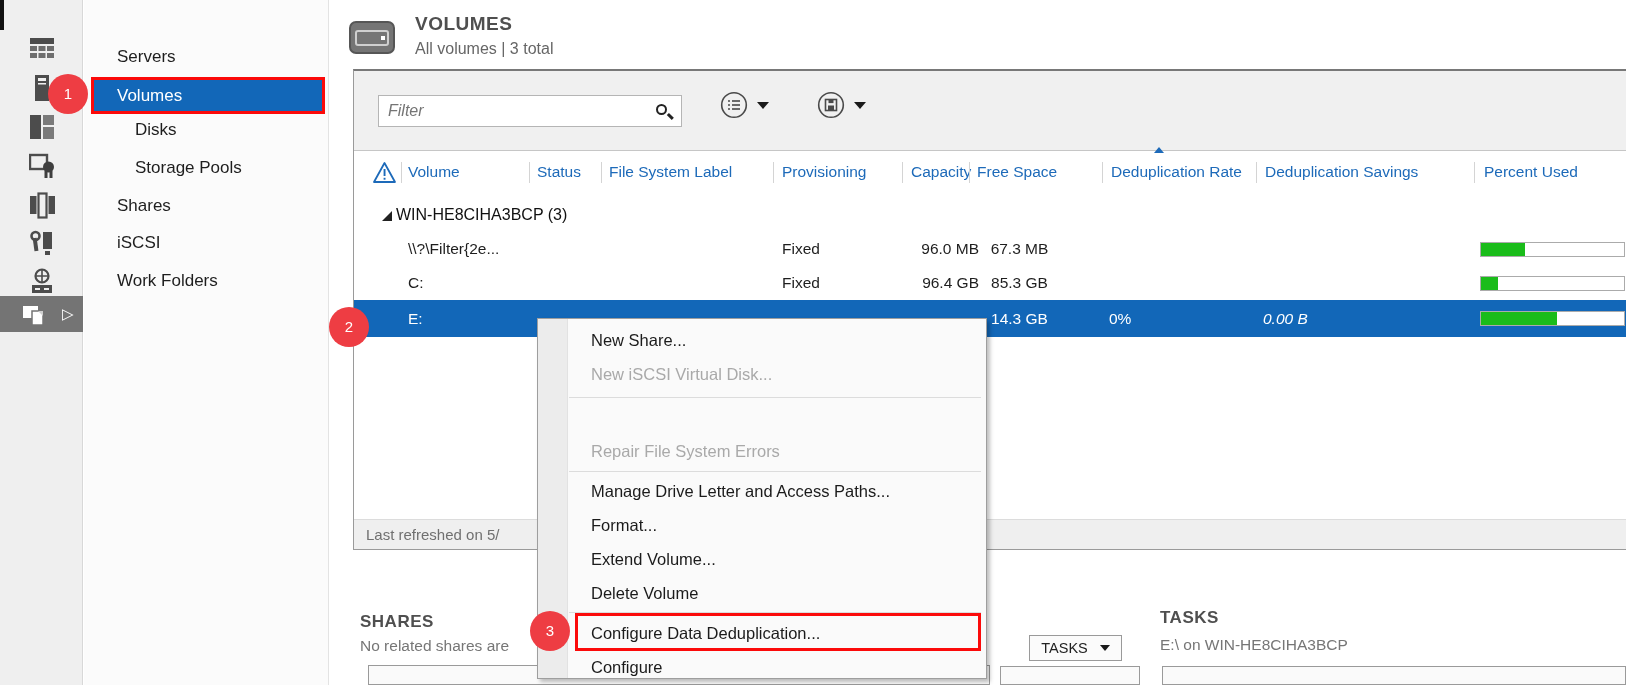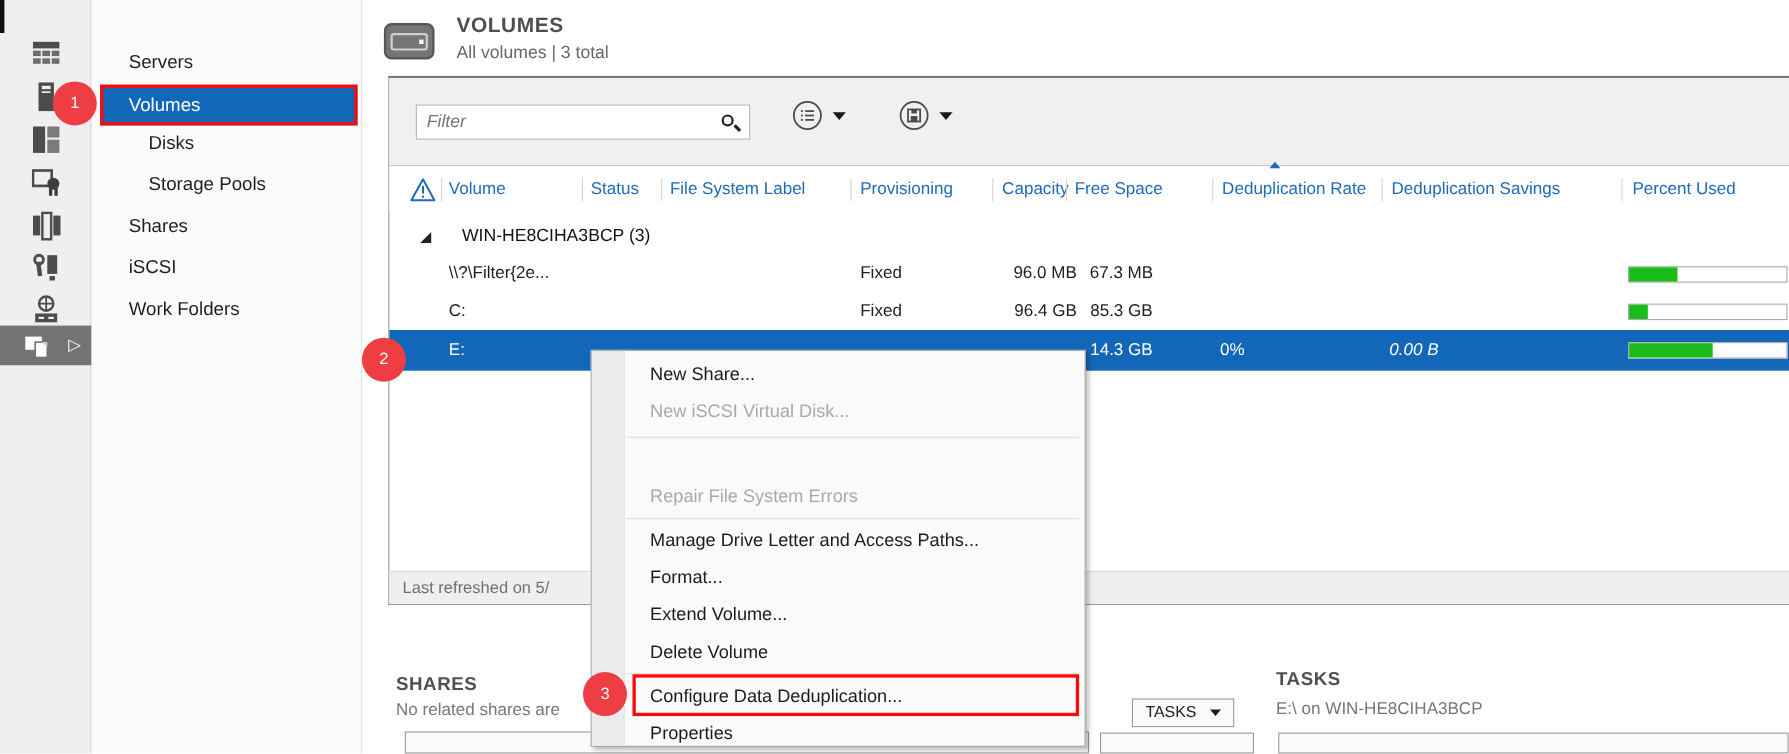--- a/index.html
+++ b/index.html
@@ -248,21 +248,21 @@
       <div class="th-sep" style="left:419px"></div>
     <div class="th-sep" style="left:548px"></div>
       <div class="th-sep" style="left:615px"></div>
     <div class="th-sep" style="left:748px"></div>
       <div class="th-sep" style="left:902px"></div>
     <div class="th-sep" style="left:1120px"></div>
   </div>
 
   <div class="row" id="group-row">
     <div class="expander"></div>
-    <div class="cell" style="left:66px">WIN-HE8CIHA3BCP (3)</div>
+    <div class="cell" style="left:42px">WIN-HE8CIHA3BCP (3)</div>
   </div>
 
   <div class="row" id="row-0">
     <div class="cell c-name">\\?\Filter{2e...</div>
     <div class="cell c-prov">Fixed</div>
     <div class="cell c-cap">96.0 MB</div>
     <div class="cell c-free">67.3 MB</div>
     <div class="pbar">
         <div class="fill" style="width: 31%;"></div>
       </div>
@@ -309,19 +309,19 @@
   <div class="mi" style="top:4px">New Share...</div>
   <div class="msep" style="top:78px"></div>
   <div class="mi disabled" style="top:115px">Repair File System Errors</div>
   <div class="msep" style="top:152px"></div>
   <div class="mi" style="top:155px">Manage Drive Letter and Access Paths...</div>
   <div class="mi" style="top:189px">Format...</div>
   <div class="mi" style="top:223px">Extend Volume...</div>
   <div class="mi" style="top:257px">Delete Volume</div>
   <div class="msep" style="top:293px"></div>
   <div class="mi" style="top:297px">Configure Data Deduplication...</div>
-  <div class="mi" style="top:331px">Properties</div>
+  <div class="mi" style="top:331px">Configure</div>
   <div id="cfg-red-box"></div>
 </div>
 
 <div class="badge" style="left:48px; top:74px">1</div>
 <div class="badge" style="left:329px; top:307px">2</div>
 <div class="badge" style="left:530px; top:611px">3</div>
 
 </body></html>

